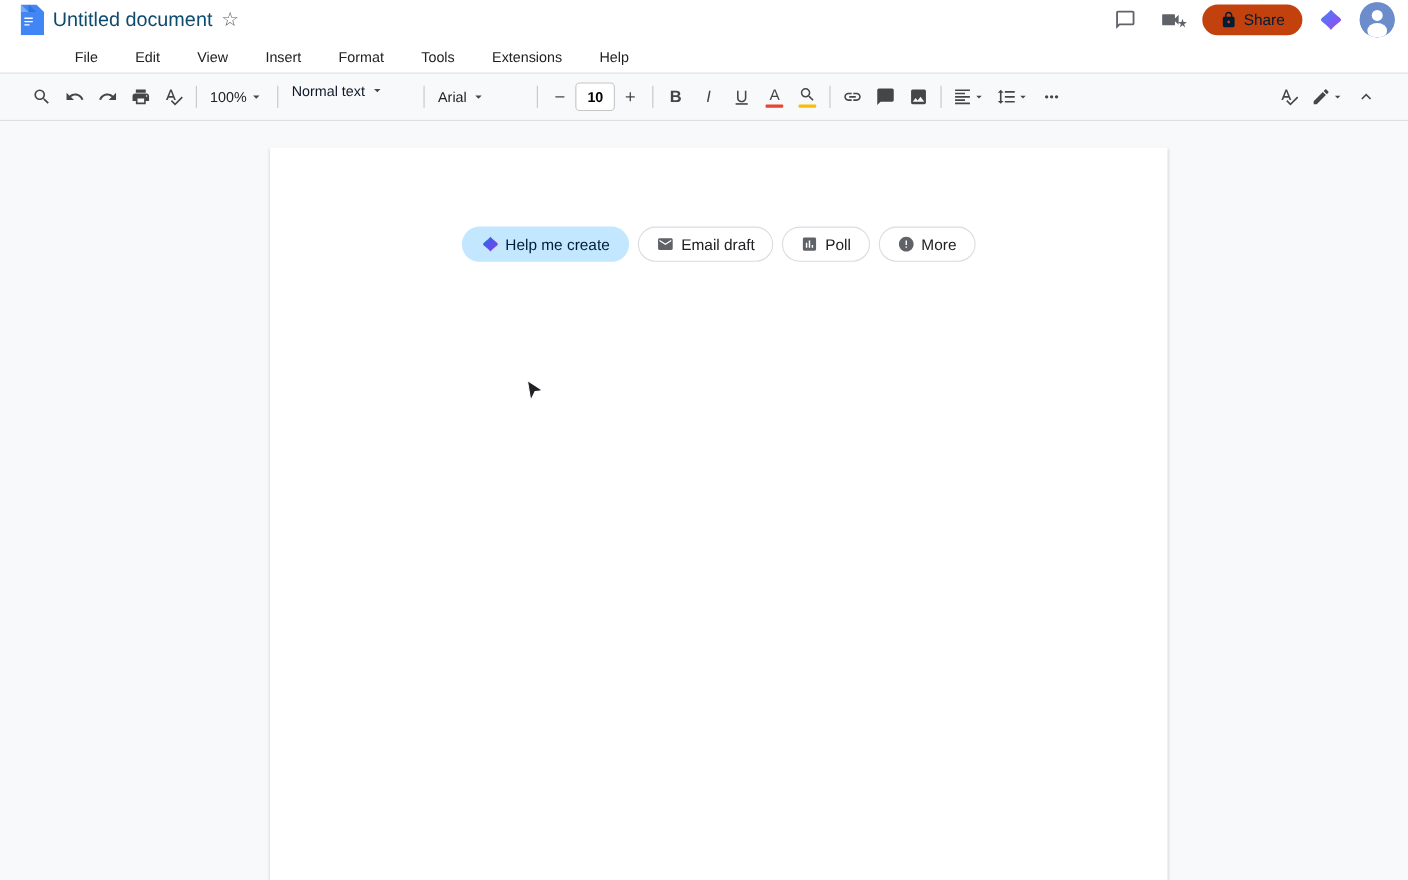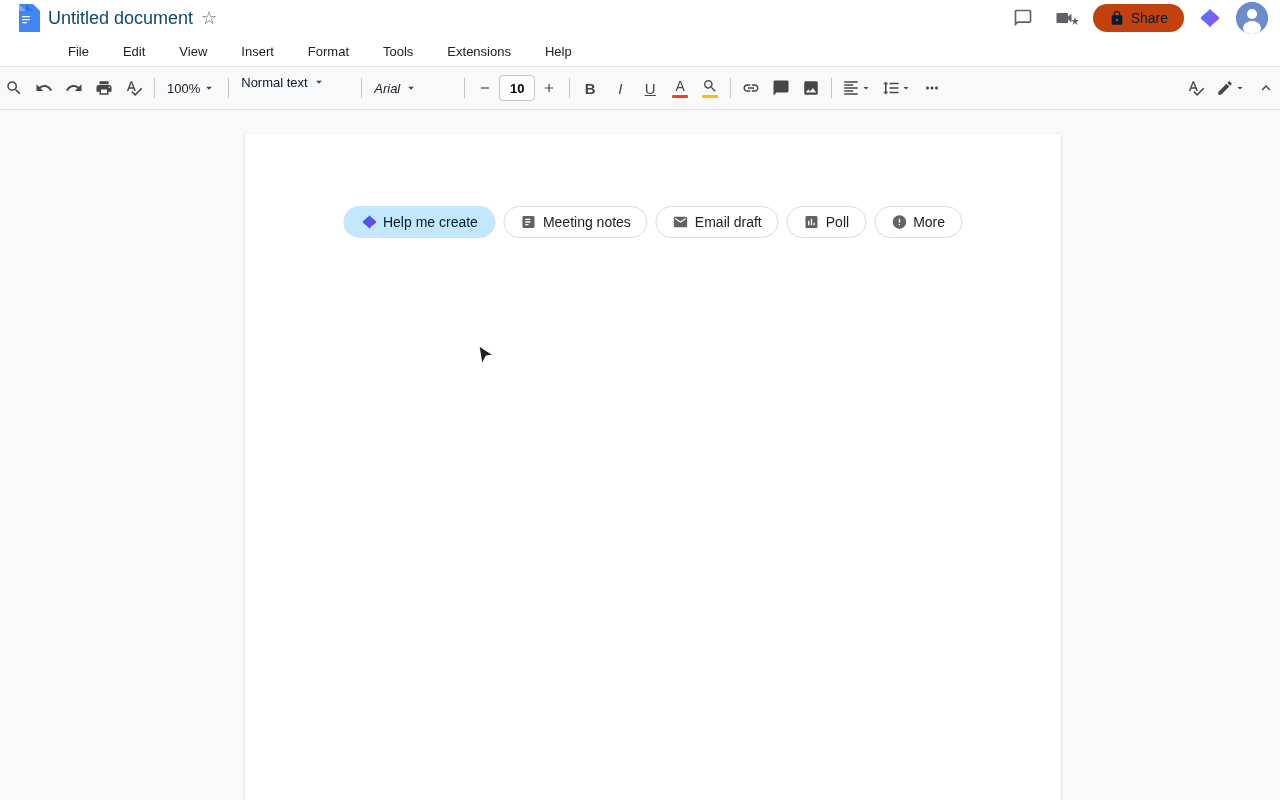--- a/index.html
+++ b/index.html
@@ -102,21 +102,21 @@
     }
 
     
     .toolbar {
       height: 44px;
       background: #f8f9fa;
       border-top: 1px solid #e0e0e0;
       border-bottom: 1px solid #e0e0e0;
       display: flex;
       align-items: center;
-      padding: 0 0;
+      padding: 0 24px;
       gap: 2px;
     }
     .toolbar-btn {
       height: 30px;
       min-width: 28px;
       display: flex;
       align-items: center;
       justify-content: center;
       cursor: pointer;
       border-radius: 4px;
@@ -165,21 +165,20 @@
       gap: 4px;
       padding: 2px 6px;
       border-radius: 4px;
       cursor: pointer;
       font-size: 13px;
       color: #202124;
       border: none;
       background: none;
       height: 30px;
       min-width: 90px;
-      font-style: italic;
     }
     .font-size-area {
       display: flex;
       align-items: center;
       gap: 0;
     }
     .font-size-input {
       width: 36px;
       text-align: center;
       border: 1px solid #c4c7c5;
@@ -527,26 +526,20 @@
               <linearGradient id="star-g" x1="0%" y1="0%" x2="100%" y2="100%">
                 <stop offset="0%" style="stop-color:#1a73e8"></stop>
                 <stop offset="100%" style="stop-color:#9334ea"></stop>
               </linearGradient>
             </defs>
             <path d="M12 2C7 8 2 10 2 12s5 4 10 10c5-6 10-8 10-10S17 8 12 2z" fill="url(#star-g)"></path>
           </svg>
         <span>Help me create</span>
       </button>
 
-      <button class="suggestion-chip">
-        <svg width="16" height="16" viewBox="0 0 24 24" fill="#5f6368">
-            <path d="M19 3H5c-1.1 0-2 .9-2 2v14c0 1.1.9 2 2 2h14c1.1 0 2-.9 2-2V5c0-1.1-.9-2-2-2zm-7 14H7v-2h5v2zm3-4H7v-2h8v2zm0-4H7V7h8v2z"></path>
-          </svg>
-        <span>Meeting notes</span>
-      </button>
 
       <button class="suggestion-chip">
         <svg width="16" height="16" viewBox="0 0 24 24" fill="#5f6368">
             <path d="M20 4H4c-1.1 0-2 .9-2 2v12c0 1.1.9 2 2 2h16c1.1 0 2-.9 2-2V6c0-1.1-.9-2-2-2zm0 4l-8 5-8-5V6l8 5 8-5v2z"></path>
           </svg>
         <span>Email draft</span>
       </button>
 
       <button class="suggestion-chip">
         <svg width="16" height="16" viewBox="0 0 24 24" fill="#5f6368">

